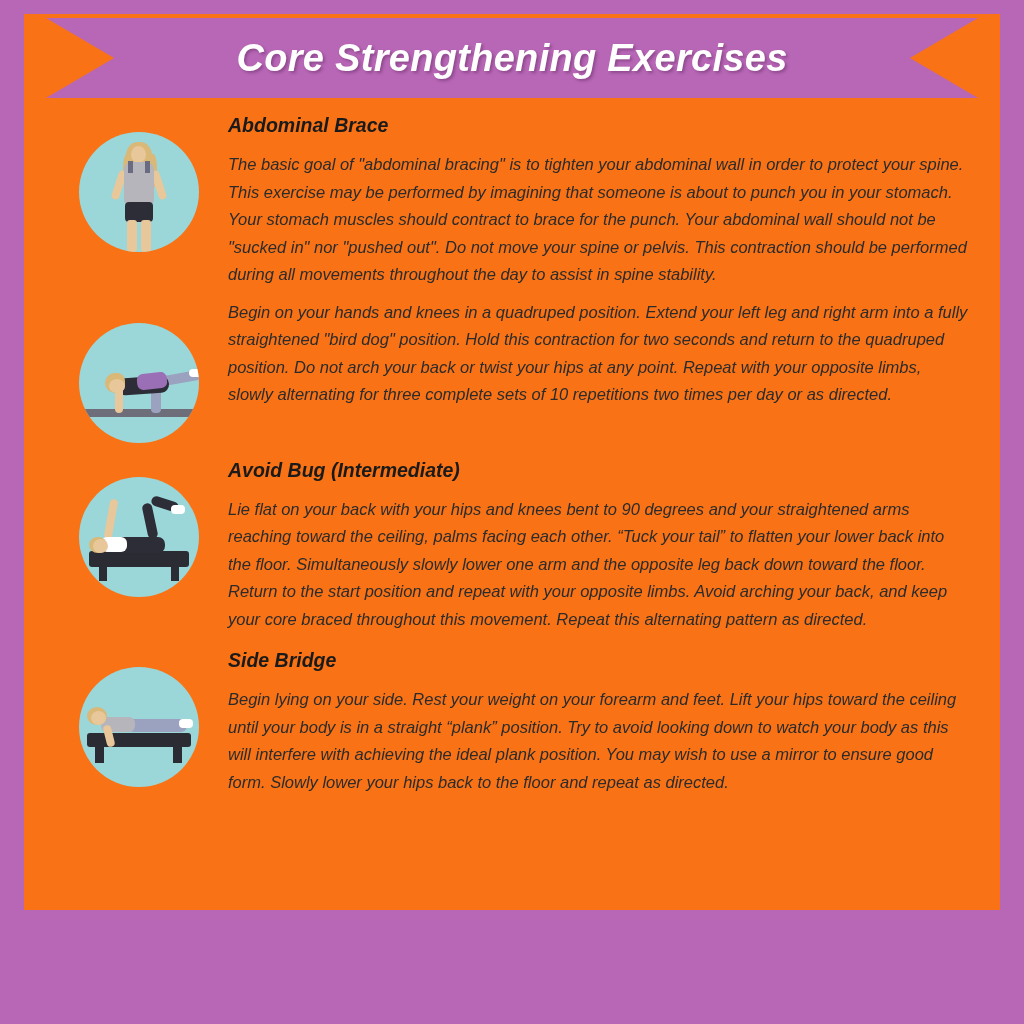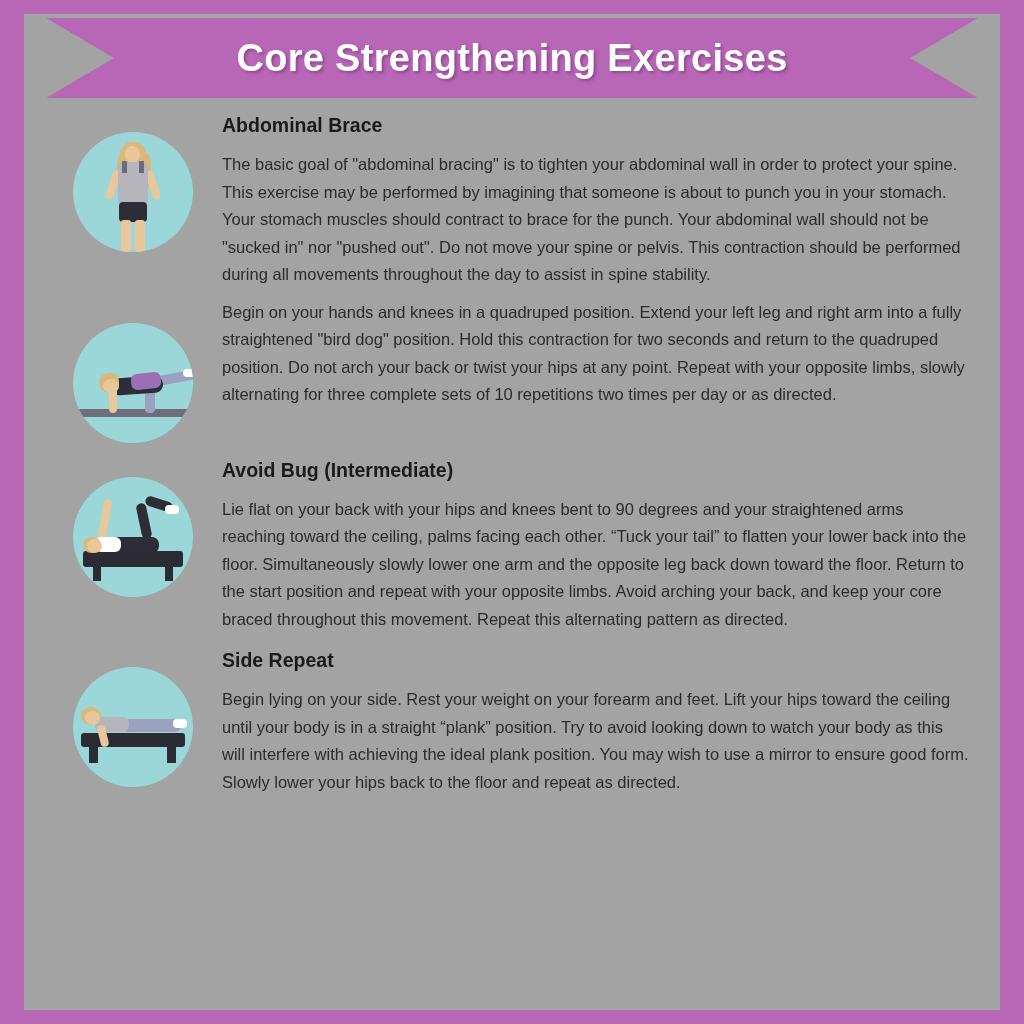--- a/index.html
+++ b/index.html
@@ -11,23 +11,24 @@
     height: 1024px;
     background: #b866b6;
     font-family: "Liberation Sans", sans-serif;
     overflow: hidden;
   }
   .page {
     position: absolute;
     left: 24px;
     top: 14px;
     width: 976px;
-    height: 996px;
-    background: #a3a3a3;
+    height: 896px;
+    background: #f97316;
     box-sizing: border-box;
+    font-style: italic;
   }
 
   
   .banner-wrap {
     position: relative;
     width: 976px;
     height: 86px;
   }
   .banner-main {
     position: absolute;
@@ -62,21 +63,21 @@
     justify-content: center;
     color: #ffffff;
     font-size: 38px;
     font-weight: bold;
     letter-spacing: 0.3px;
     text-shadow: 2px 2px 3px rgba(90,40,90,0.45);
   }
 
   
   .content {
-    padding: 8px 26px 0 20px;
+    padding: 8px 26px 0 26px;
   }
   .row {
     display: flex;
     align-items: flex-start;
     margin-bottom: 10px;
   }
   .thumb-col {
     width: 178px;
     min-width: 178px;
     display: flex;
@@ -245,19 +246,19 @@
           <span class="fig f4-bench"></span>
           <span class="fig f4-benchleg"></span>
           <span class="fig f4-benchleg2"></span>
           <span class="fig f4-torso"></span>
           <span class="fig f4-hair"></span>
           <span class="fig f4-head"></span>
           <span class="fig f4-arm"></span>
         </div>
       </div>
       <div class="text-col">
-        <div class="ex-title">Side Repeat</div>
+        <div class="ex-title">Side Bridge</div>
         <p class="ex-body">Begin lying on your side. Rest your weight on your forearm and feet. Lift your hips toward the ceiling until your body is in a straight “plank” position. Try to avoid looking down to watch your body as this will interfere with achieving the ideal plank position. You may wish to use a mirror to ensure good form. Slowly lower your hips back to the floor and repeat as directed.</p>
       </div>
     </div>
 
   </div>
 </div>
 
 </body></html>

